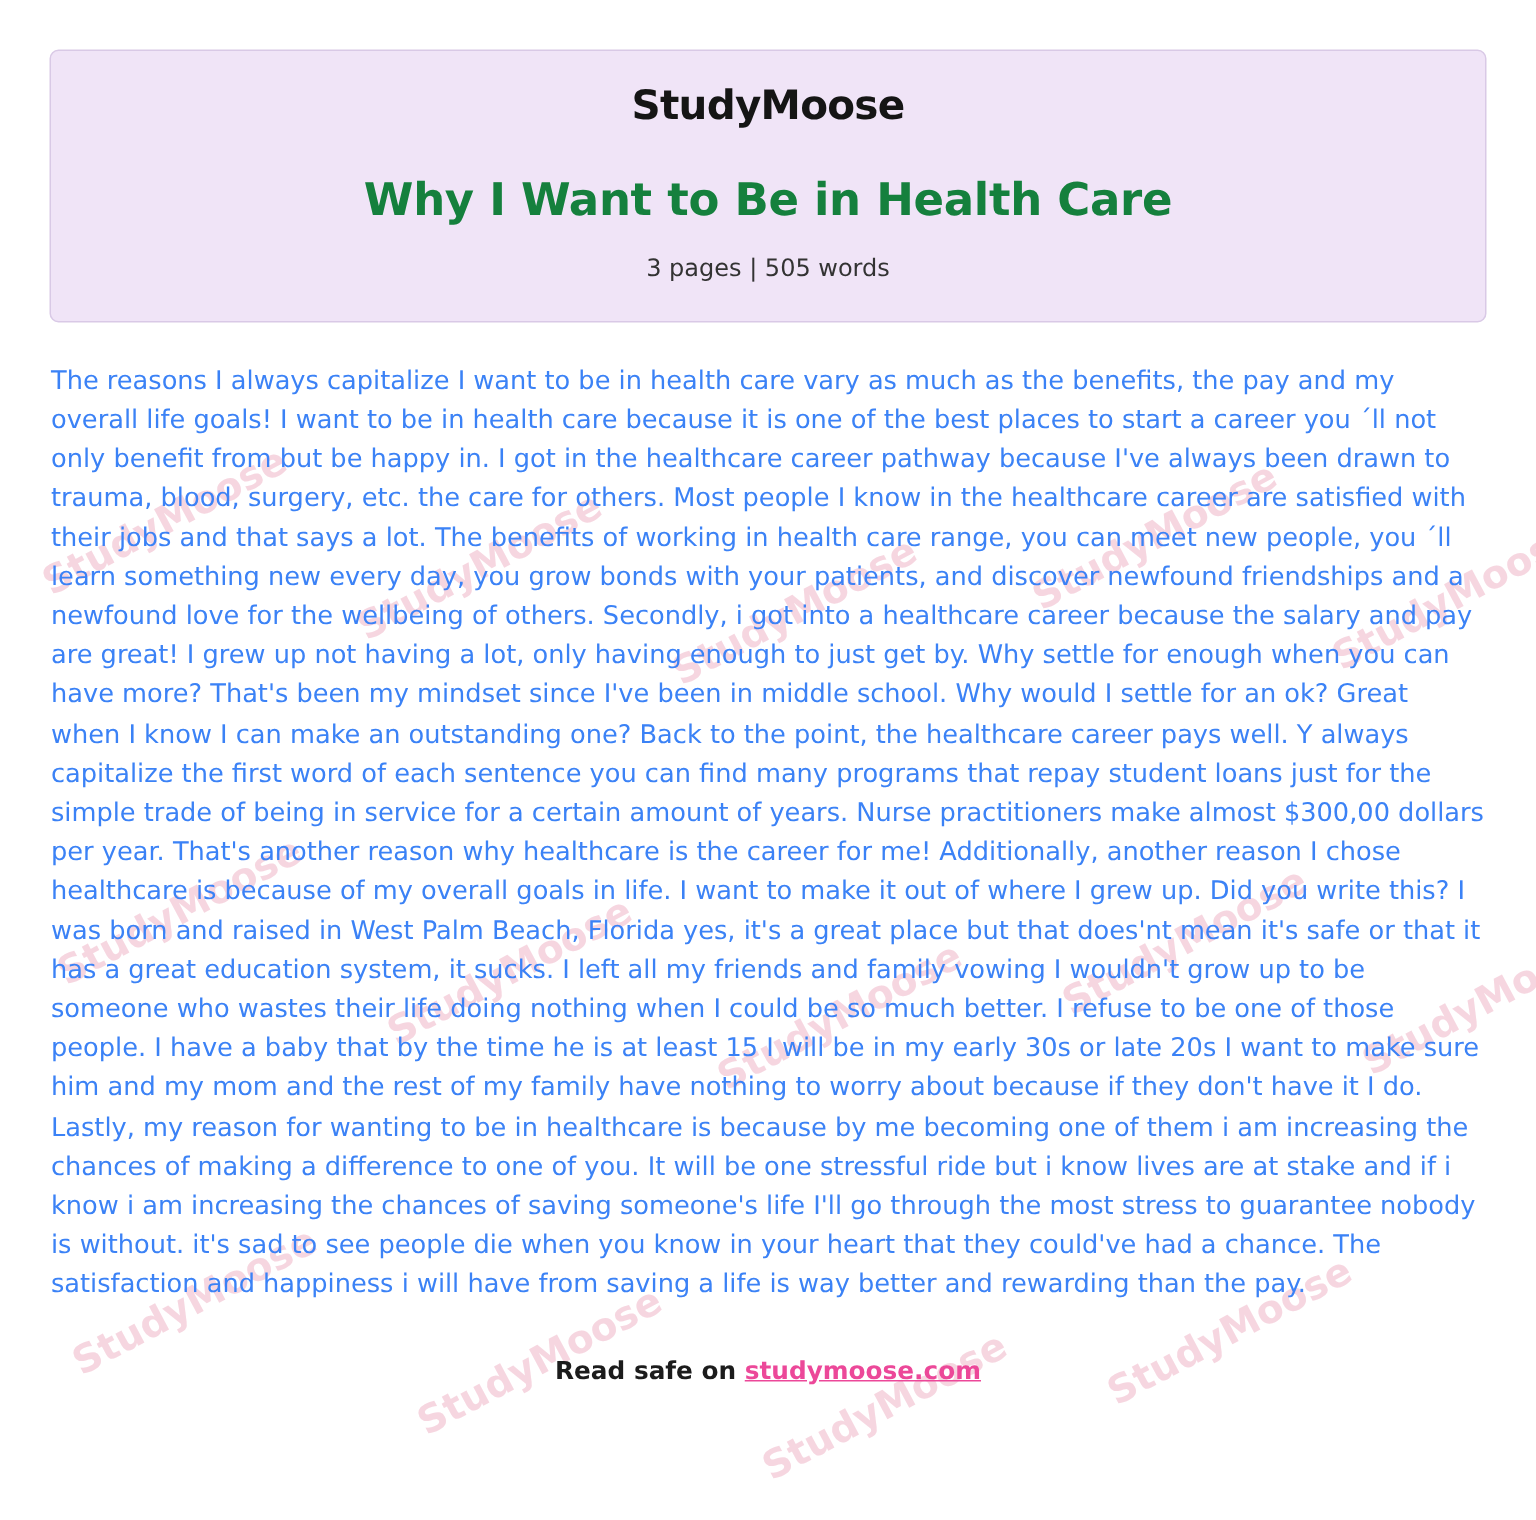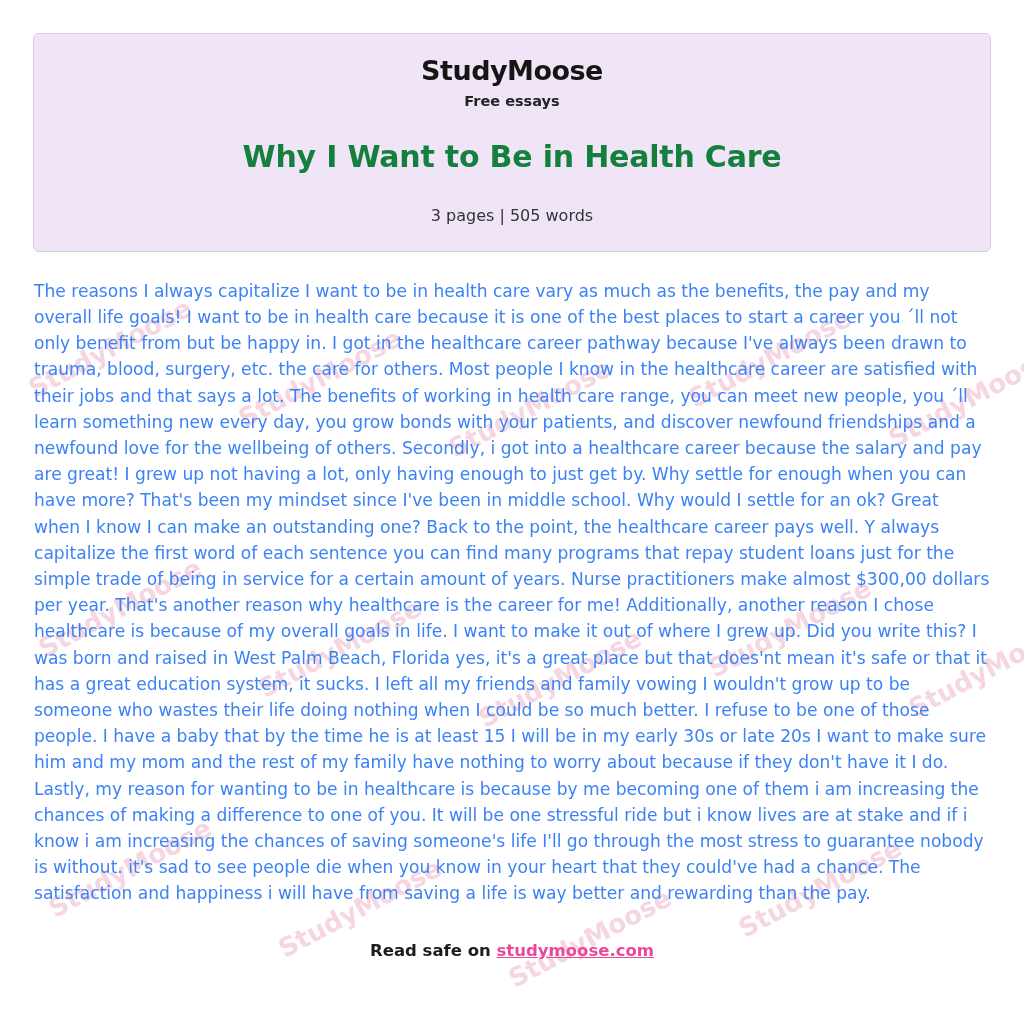--- a/index.html
+++ b/index.html
@@ -46,21 +46,21 @@
     color: #242424;
   }
   .doc-title {
     margin-top: 30px;
     font-size: 30px;
     font-weight: bold;
     color: #15803d;
     letter-spacing: -0.2px;
   }
   .doc-meta {
-    margin-top: 32px;
+    margin-top: 18px;
     font-size: 16px;
     color: #333333;
   }
   
   .essay {
     position: relative;
     margin: 26px 34px 0 34px;
     font-size: 17.1px;
     line-height: 26.2px;
     color: #3b82f6;
@@ -124,21 +124,20 @@
     <div class="wm" style="left: 700px; top: 580px; color: rgb(243, 201, 214);">StudyMoose</div>
     <div class="wm" style="left: 900px; top: 620px; color: rgb(243, 201, 214);">StudyMoose</div>
     <div class="wm" style="left: 40px; top: 820px; color: rgb(243, 201, 214);">StudyMoose</div>
     <div class="wm" style="left: 270px; top: 860px; color: rgb(243, 201, 214);">StudyMoose</div>
     <div class="wm" style="left: 500px; top: 890px; color: rgb(243, 201, 214);">StudyMoose</div>
     <div class="wm" style="left: 730px; top: 840px; color: rgb(243, 201, 214);">StudyMoose</div>
   </div>
 
   <div class="header-card">
     <div class="brand">StudyMoose</div>
-    <div class="brand-sub">Free essays</div>
     <div class="doc-title">Why I Want to Be in Health Care</div>
     <div class="doc-meta">3 pages | 505 words</div>
   </div>
 
   <div class="essay">
     <p>The reasons I always capitalize I want to be in health care vary as much as the benefits, the pay and my overall life goals! I want to be in health care because it is one of the best places to start a career you ´ll not only benefit from but be happy in. I got in the healthcare career pathway because I've always been drawn to trauma, blood, surgery, etc. the care for others. Most people I know in the healthcare career are satisfied with their jobs and that says a lot. The benefits of working in health care range, you can meet new people, you ´ll learn something new every day, you grow bonds with your patients, and discover newfound friendships and a newfound love for the wellbeing of others. Secondly, i got into a healthcare career because the salary and pay are great! I grew up not having a lot, only having enough to just get by. Why settle for enough when you can have more? That's been my mindset since I've been in middle school. Why would I settle for an ok? Great when I know I can make an outstanding one? Back to the point, the healthcare career pays well. Y always capitalize the first word of each sentence you can find many programs that repay student loans just for the simple trade of being in service for a certain amount of years. Nurse practitioners make almost $300,00 dollars per year. That's another reason why healthcare is the career for me! Additionally, another reason I chose healthcare is because of my overall goals in life. I want to make it out of where I grew up. Did you write this? I was born and raised in West Palm Beach, Florida yes, it's a great place but that does'nt mean it's safe or that it has a great education system, it sucks. I left all my friends and family vowing I wouldn't grow up to be someone who wastes their life doing nothing when I could be so much better. I refuse to be one of those people. I have a baby that by the time he is at least 15 I will be in my early 30s or late 20s I want to make sure him and my mom and the rest of my family have nothing to worry about because if they don't have it I do. Lastly, my reason for wanting to be in healthcare is because by me becoming one of them i am increasing the chances of making a difference to one of you. It will be one stressful ride but i know lives are at stake and if i know i am increasing the chances of saving someone's life I'll go through the most stress to guarantee nobody is without. it's sad to see people die when you know in your heart that they could've had a chance. The satisfaction and happiness i will have from saving a life is way better and rewarding than the pay.</p>
   </div>
 
   <div class="footer">
     <span>Read safe on </span><a href="#">studymoose.com</a>

